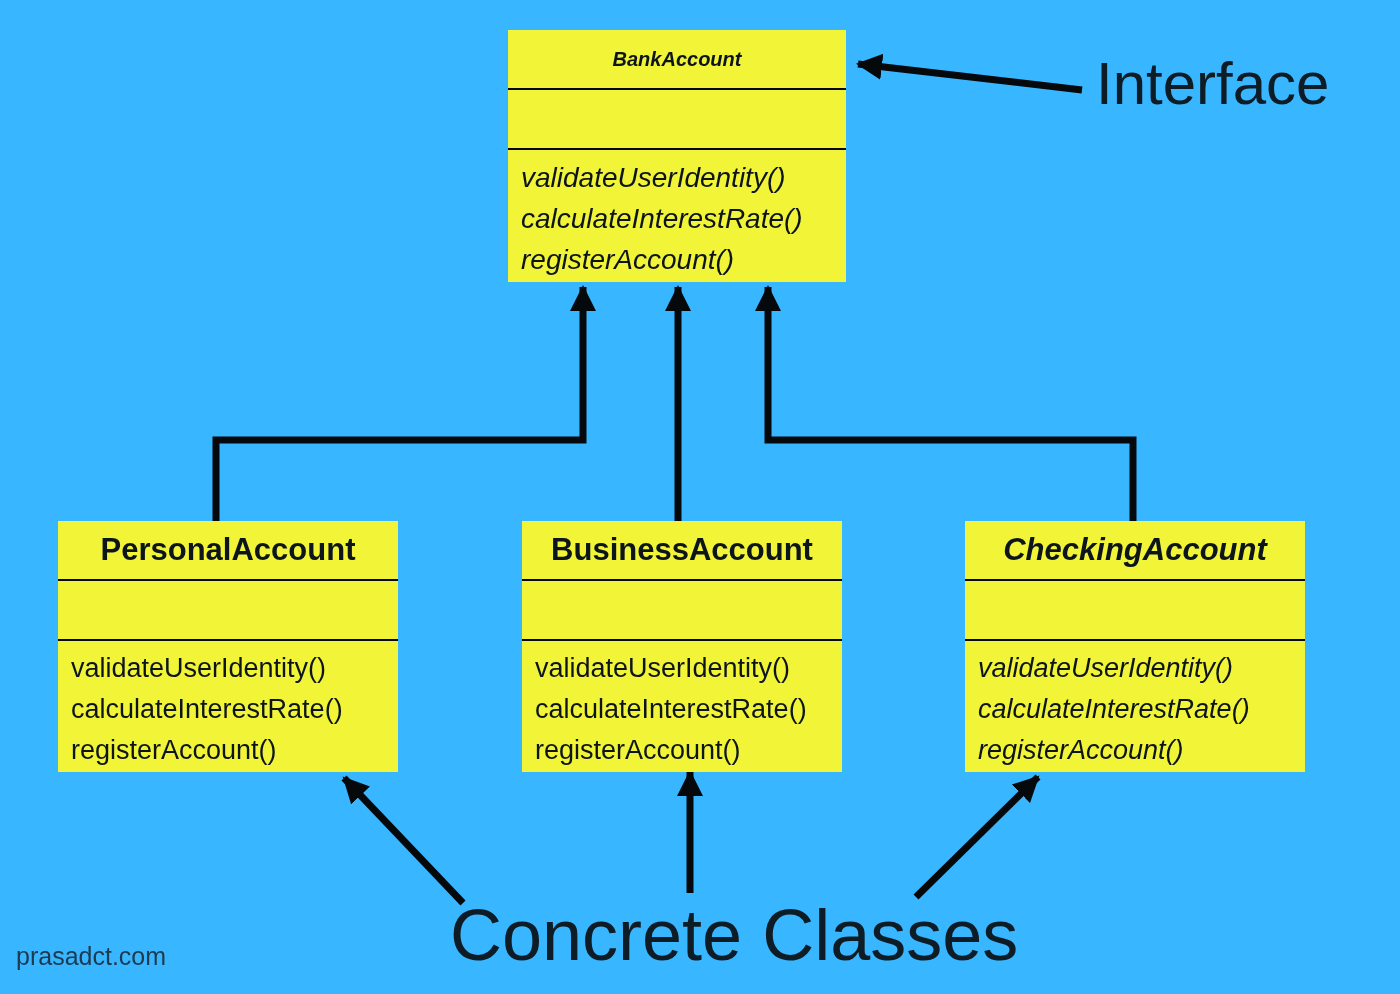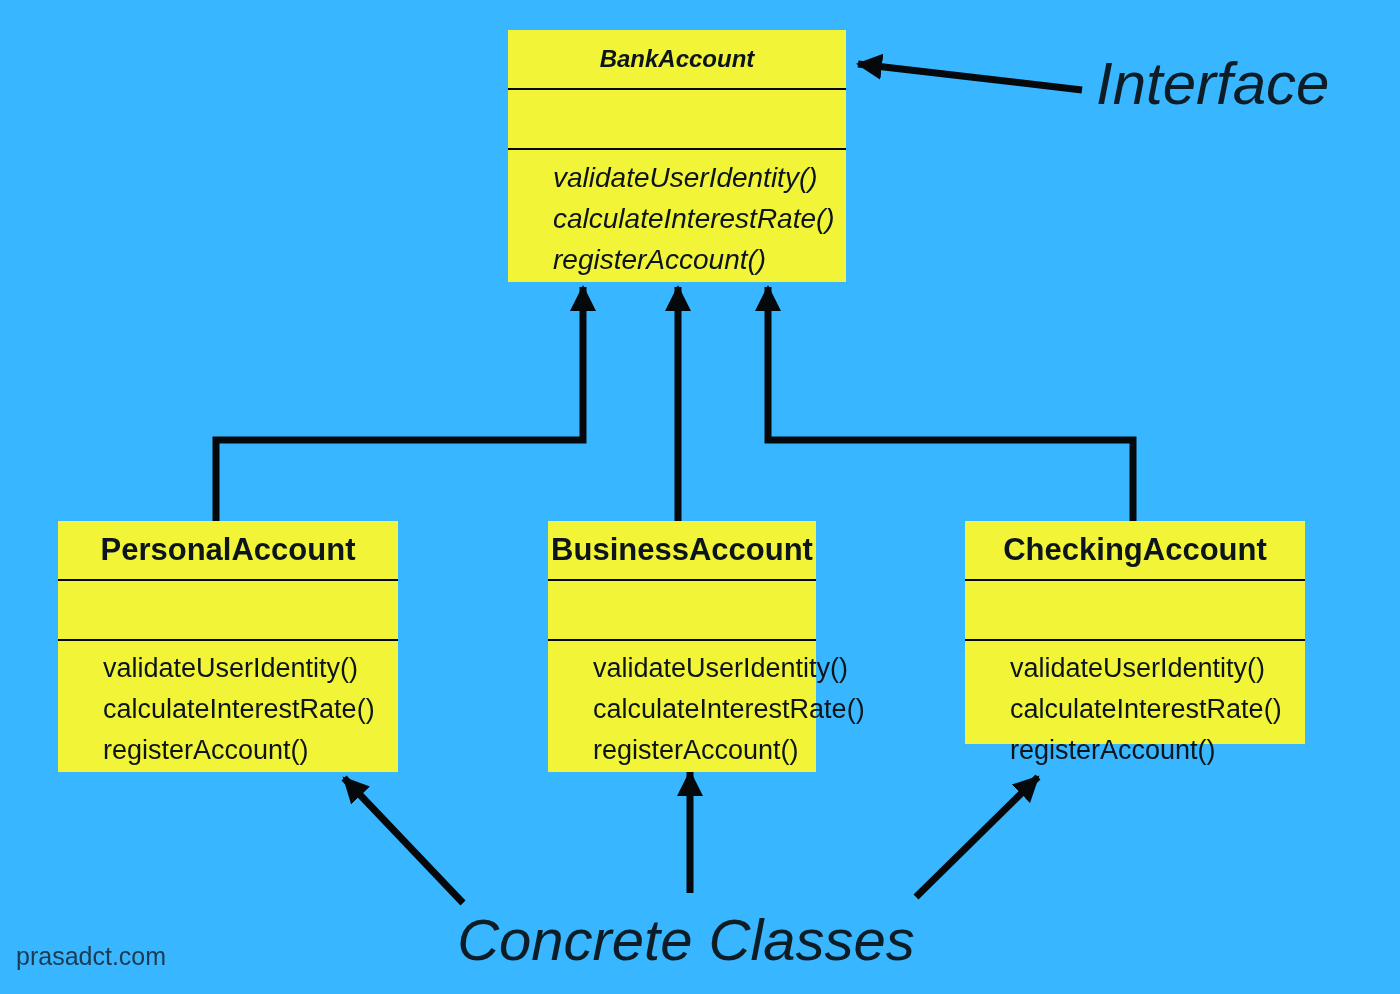--- a/index.html
+++ b/index.html
@@ -51,40 +51,38 @@
   .box-attrs {
     height: 60px;
     border-bottom: 2px solid var(--line);
   }
   .box-methods {
     padding: 7px 15px 0 13px;
     font-size: 27px;
     line-height: 41px;
     color: var(--text);
     white-space: nowrap;
-    margin-left: 32px;
   }
-  .interface-box .box-title { font-style: italic; font-size: 24px; }
+  .interface-box .box-title { font-style: italic; font-size: 20px; }
   .interface-box .box-methods { font-style: italic; font-size: 28px; }
 
   #box-bankaccount   { left: 508px; top: 30px;  width: 338px; height: 252px; }
   #box-personal      { left: 58px;  top: 521px; width: 340px; height: 251px; }
-  #box-business      { left: 548px; top: 521px; width: 268px; height: 251px; }
-  #box-checking      { left: 965px; top: 521px; width: 340px; height: 223px; }
+  #box-business      { left: 522px; top: 521px; width: 320px; height: 251px; }
+  #box-checking      { left: 965px; top: 521px; width: 340px; height: 251px; font-style: italic; }
 
   .big-label {
     position: absolute;
     font-size: 60px;
     line-height: 1.05;
     color: var(--label-text);
     white-space: nowrap;
-    font-style: italic;
   }
   #interface-label { left: 1096px; top: 52px; }
-  #concrete-label  { left: 450px;  top: 898px; width: 472px; text-align: center; font-size: 58px; margin-top: 12px; }
+  #concrete-label  { left: 450px;  top: 898px; width: 472px; text-align: center; font-size: 72px; }
 
   #watermark {
     position: absolute;
     left: 16px; top: 942px;
     font-size: 25px;
     color: var(--watermark-color);
   }
 </style>
 </head>
 <body>

